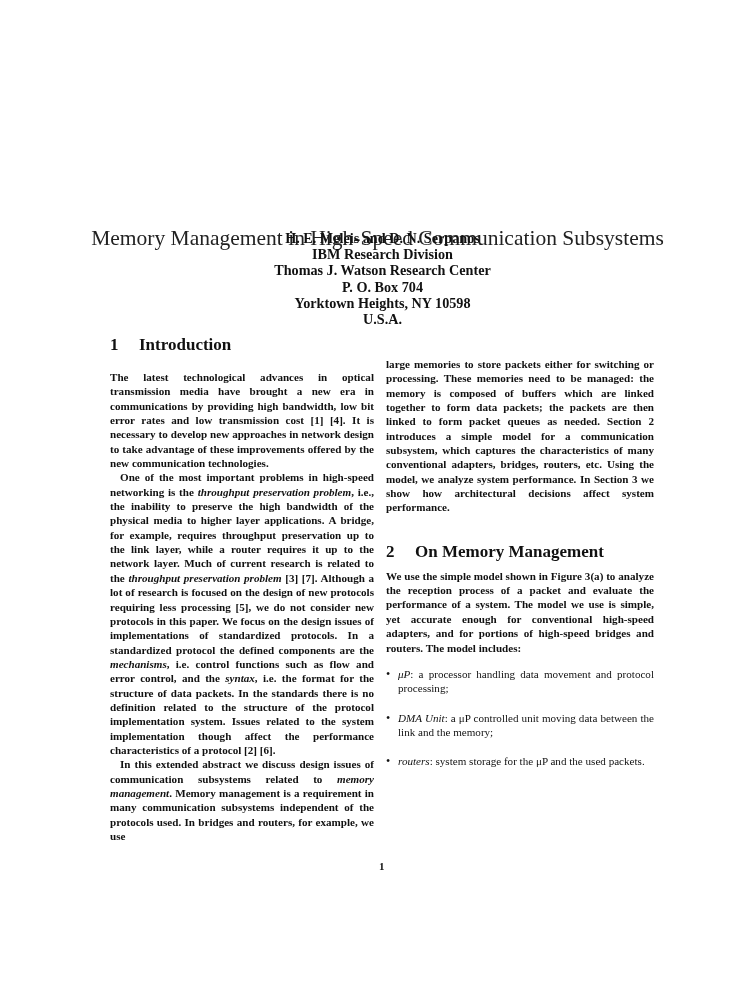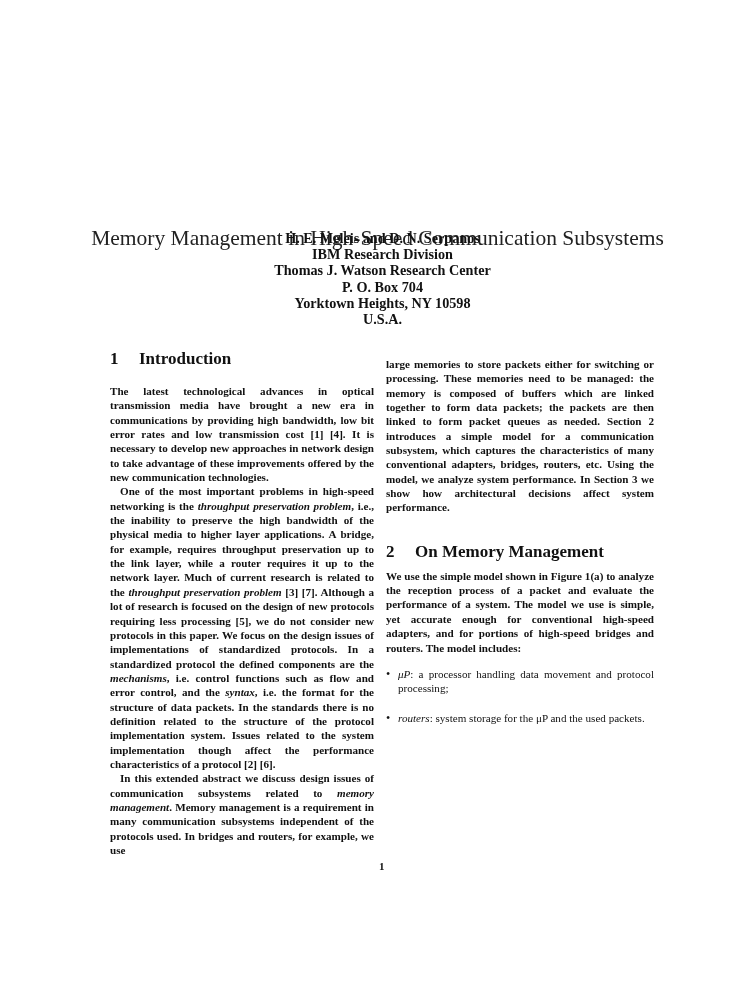--- a/index.html
+++ b/index.html
@@ -1,21 +1,21 @@
 <!DOCTYPE html>
 <html><head>
 <meta charset="utf-8">
 <style>
   html, body { margin:0; padding:0; background:#ffffff; }
   body { width:755px; height:1000px; position:relative; overflow:hidden; font-family:"DejaVu Serif", serif; color:#111; }
   .title { position:absolute; left:0; top:186px; width:755px; text-align:center; font-family:"Liberation Serif", serif; font-size:21.5px; color:#222;margin-top:40px; }
   .authors { position:absolute; left:0; top:230px; width:765px; text-align:center; font-family:"Liberation Serif", serif; font-weight:bold; font-size:14.2px; line-height:16.2px; }
   .authors div { white-space:nowrap; }
   .col { position:absolute; font-family:"Liberation Serif", serif; font-size:11.1px; line-height:14.35px; text-align:justify; }
-  .col-left { left:110px; top:348px; width:264px; }
+  .col-left { left:110px; top:334px; width:264px; }
   .col-right { left:386px; top:357px; width:268px; }
   .sec-head { font-weight:bold; font-size:17px; line-height:22px; margin:0 0 14px 0; white-space:nowrap; }
   .sec-head .num { display:inline-block; width:29px; }
   .p { margin:0;font-weight:bold; }
   .indent { text-indent:10px; }
   .col p span { }
   .sec2 { margin-top:26px; }
   .sec2 .sec-head { margin-bottom:6px; }
   ul.items { list-style:none; padding:0; margin:12px 0 0 0; }
   ul.items li { position:relative; padding-left:12px; margin-bottom:15px; text-align:justify; }
@@ -47,21 +47,22 @@
 </div>
 
 <div class="col col-right">
   <div id="flow-target">
       <p class="p">large memories to store packets either for switching or processing. These memories need to be managed: the memory is composed of buffers which are linked together to form data packets; the packets are then linked to form packet queues as needed. Section 2 introduces a simple model for a communication subsystem, which captures the characteristics of many conventional adapters, bridges, routers, etc. Using the model, we analyze system performance. In Section 3 we show how architectural decisions affect system performance.</p>
     </div>
   <div class="sec2">
     <div class="sec-head">
       <span class="num">2</span><span>On Memory Management</span>
     </div>
-    <p class="p">We use the simple model shown in Figure 1(a) to analyze the reception process of a packet and evaluate the performance of a system. The model we use is simple, yet accurate enough for conventional high-speed adapters, and for portions of high-speed bridges and routers. The model includes:</p>
+    <p class="p">We use the simple model shown in Figure 3(a) to analyze the reception process of a packet and evaluate the performance of a system. The model we use is simple, yet accurate enough for conventional high-speed adapters, and for portions of high-speed bridges and routers. The model includes:</p>
     <ul class="items">
       <li><span class="it">μP</span><span>: a processor handling data movement and protocol processing;</span></li>
+      <li><span class="it">DMA Unit</span><span>: a μP controlled unit moving data between the link and the memory;</span></li>
       <li><span class="it">routers</span><span>: system storage for the μP and the used packets.</span></li>
     </ul>
   </div>
 </div>
 
 <div class="pagenum">1</div>
 
 </body></html>

